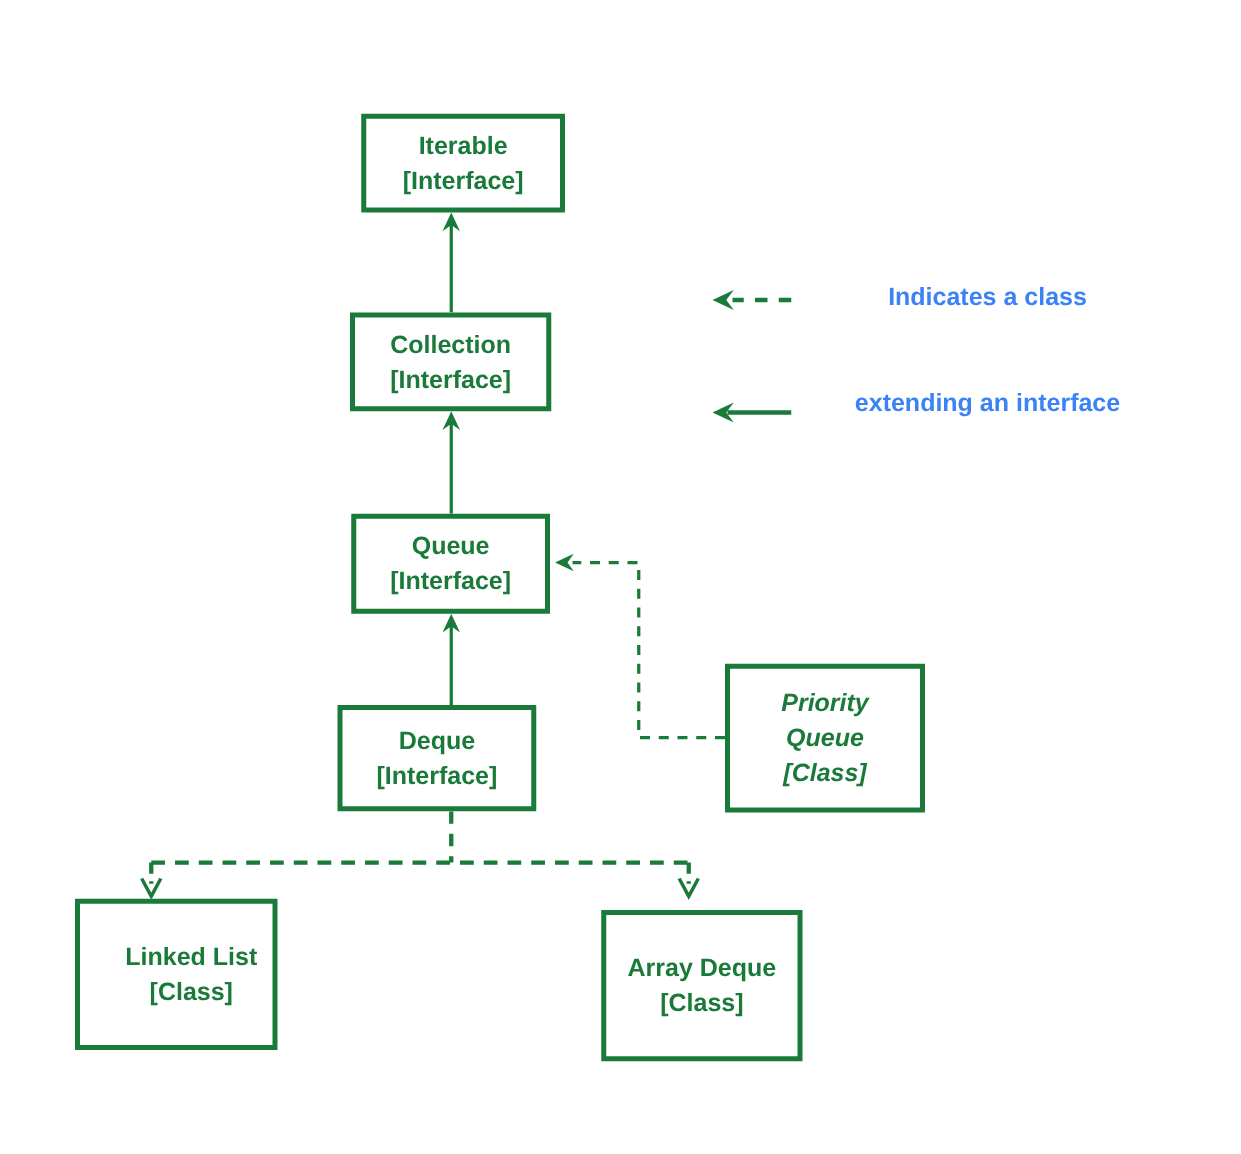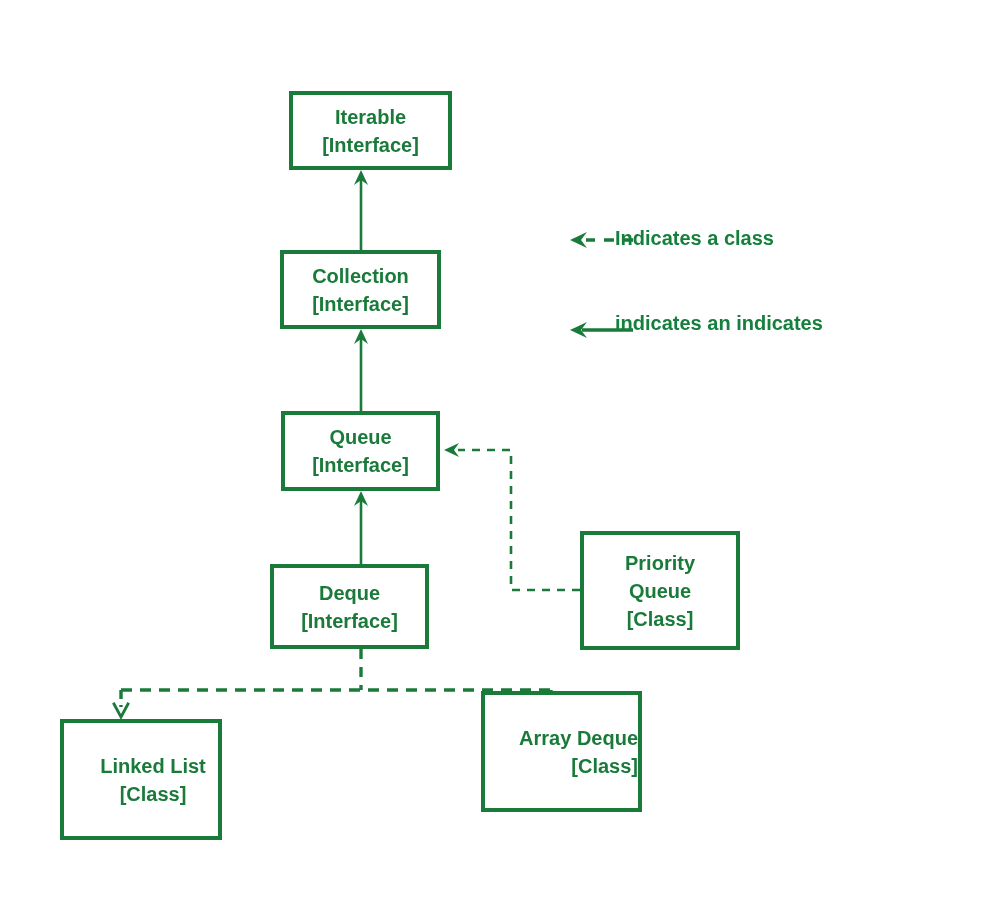--- a/index.html
+++ b/index.html
@@ -23,31 +23,31 @@
     display:flex;
     flex-direction:column;
     align-items:center;
     justify-content:center;
     text-align:center;
   }
   .node-iterable      {left:289px;top:91px; width:163px;height:79px;}
   .node-collection    {left:280px;top:250px;width:161px;height:79px;}
   .node-queue         {left:281px;top:411px;width:159px;height:80px;}
   .node-deque         {left:270px;top:564px;width:159px;height:85px;}
-  .node-priority-queue{left:580px;top:531px;width:160px;height:119px;}
+  .node-priority-queue{left:580px;top:531px;width:160px;height:119px;font-style:italic;}
   .node-linked-list   {left:60px; top:719px;width:162px;height:121px;padding-left:24px;}
-  .node-array-deque   {left:481px;top:691px;width:161px;height:121px;align-items:flex-end;}
+  .node-array-deque   {left:481px;top:728px;width:161px;height:121px;}
   .legend-text{
     position:absolute;
     left:615px;width:350px;
-    color:#15803d;
+    color:#3b82f6;
     font-weight:bold;
     font-size:20px;
     line-height:28px;
-    text-align:left;
+    text-align:center;
   }
   .legend-text-implements{top:224px;}
   .legend-text-extends{top:309px;}
 </style>
 </head>
 <body>
 
 <div class="canvas">
 
   <svg class="edges-svg" viewBox="0 0 993 923" xmlns="http://www.w3.org/2000/svg">
@@ -120,16 +120,16 @@
   <div class="node node-array-deque">
     <div>Array Deque</div>
     <div>[Class]</div>
   </div>
 
   <div class="legend-text legend-text-implements">
     <div>Indicates a class</div>
   </div>
 
   <div class="legend-text legend-text-extends">
-    <div>indicates an indicates</div>
+    <div>extending an interface</div>
   </div>
 
 </div>
 
 </body></html>

